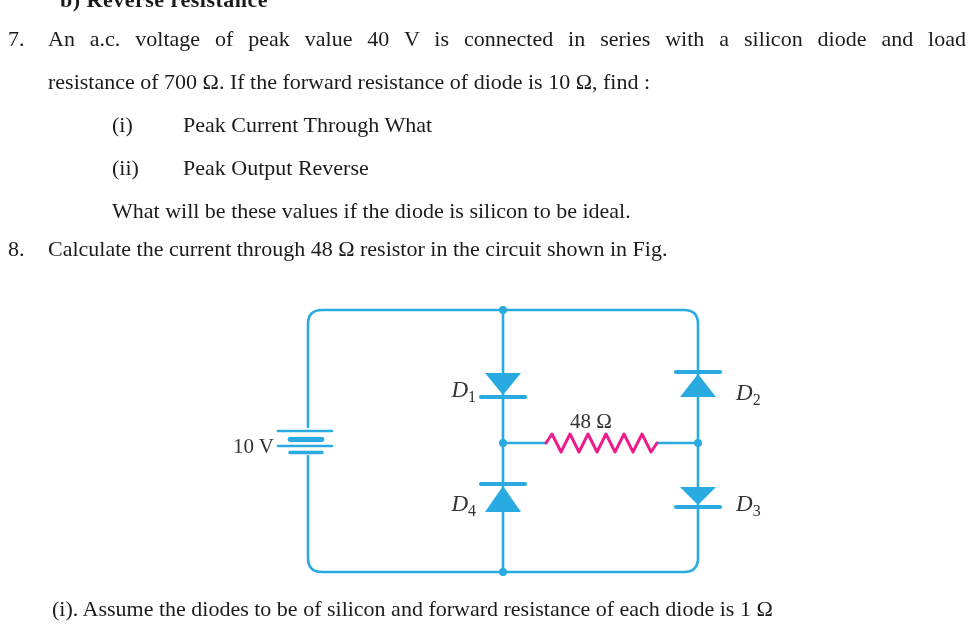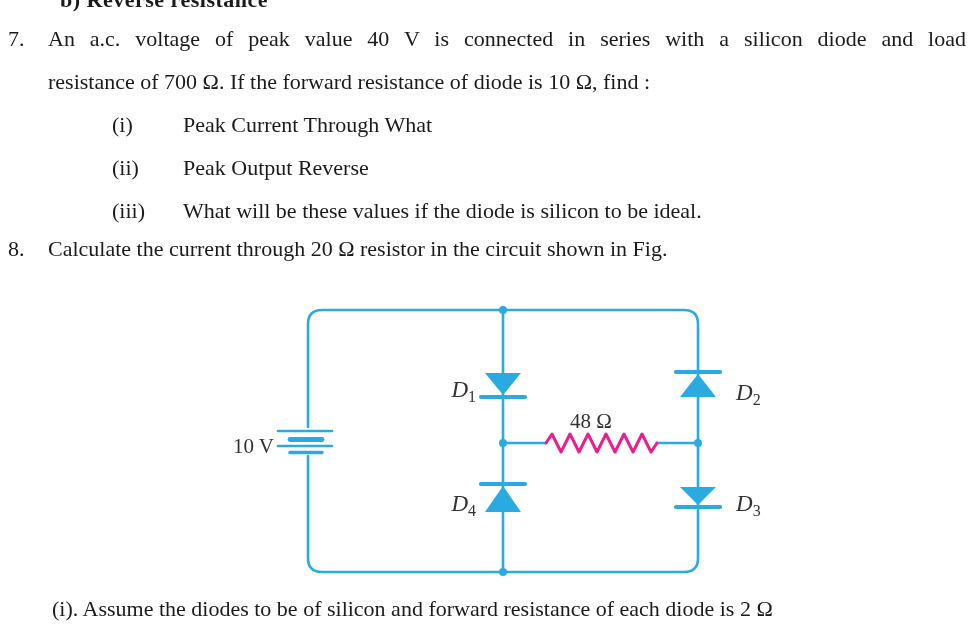--- a/index.html
+++ b/index.html
@@ -44,30 +44,29 @@
       <div class="subitems">
         <div class="subrow">
           <div class="sublabel">(i)</div>
           <div>Peak Current Through What</div>
         </div>
         <div class="subrow">
           <div class="sublabel">(ii)</div>
           <div>Peak Output Reverse</div>
         </div>
         <div class="subrow">
-          <div class="sublabel">(iii)</div>
           <div>What will be these values if the diode is silicon to be ideal.</div>
         </div>
       </div>
     </div>
   </div>
 
   <div class="q q8">
     <div class="qnum">8.</div>
-    <div class="qbody">Calculate the current through 20 Ω resistor in the circuit shown in Fig.</div>
+    <div class="qbody">Calculate the current through 48 Ω resistor in the circuit shown in Fig.</div>
   </div>
 
   <svg class="circuit" viewBox="0 0 580 300">
 
     <g fill="none" stroke-width="2.6" stroke-linecap="round" stroke="#29abe2">
       <path d="M 88 132 L 88 29 Q 88 15 102 15 L 464 15 Q 478 15 478 29 L 478 263 Q 478 277 464 277 L 102 277 Q 88 277 88 263 L 88 161"></path>
       <path d="M 283 15 L 283 277"></path>
       <path d="M 283 148 L 326 148"></path>
       <path d="M 437 148 L 478 148"></path>
       <path d="M 58 136 L 112 136"></path>
@@ -102,15 +101,15 @@
       <tspan class="base">D</tspan><tspan class="sub" dy="5">2</tspan>
     </text>
     <text class="dlabel" x="256" y="216" text-anchor="end">
       <tspan class="base">D</tspan><tspan class="sub" dy="5">4</tspan>
     </text>
     <text class="dlabel" x="516" y="216" text-anchor="start">
       <tspan class="base">D</tspan><tspan class="sub" dy="5">3</tspan>
     </text>
   </svg>
 
-  <div class="footnote">(i). Assume the diodes to be of silicon and forward resistance of each diode is 2 Ω</div>
+  <div class="footnote">(i). Assume the diodes to be of silicon and forward resistance of each diode is 1 Ω</div>
 
 </div>
 
 </body></html>

